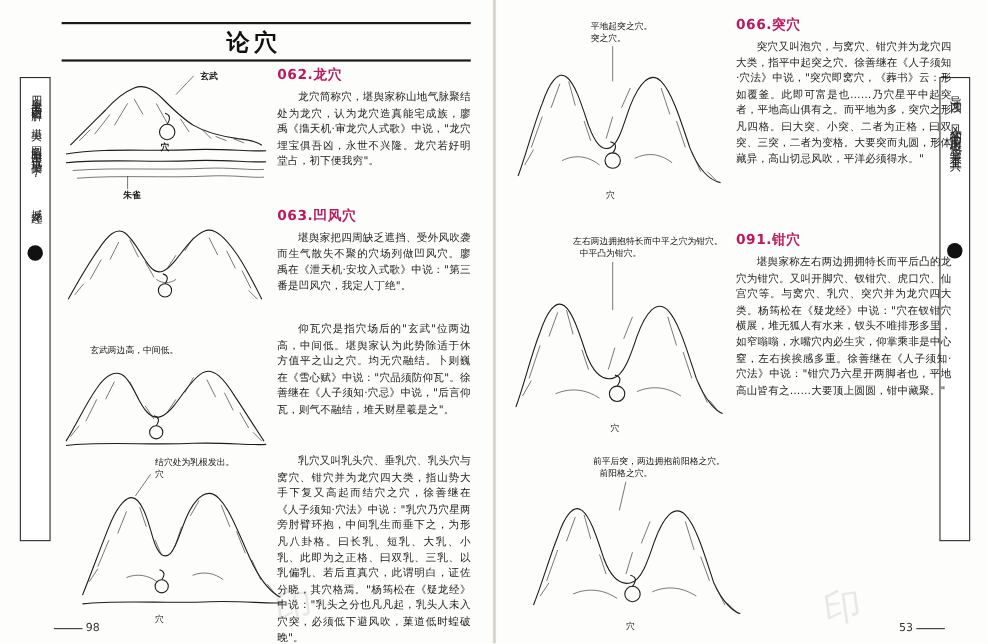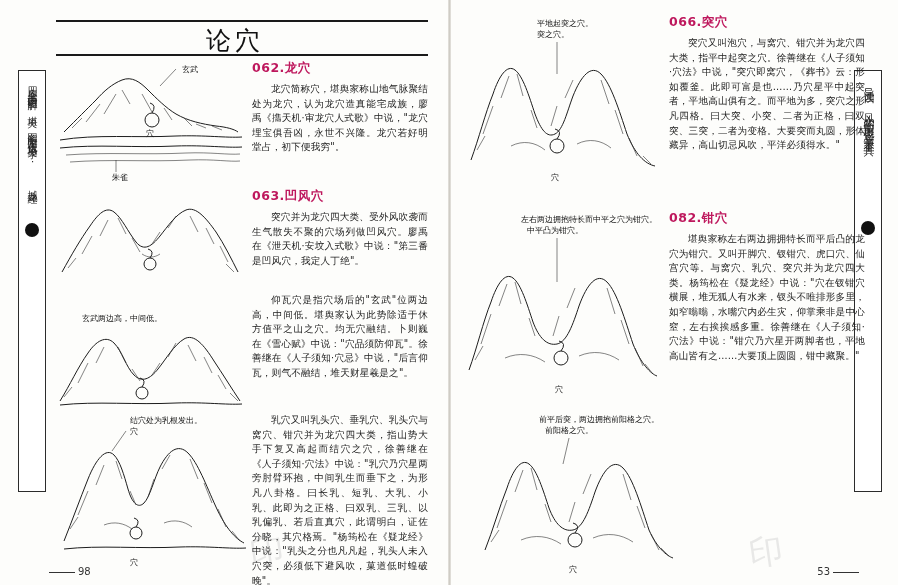--- a/index.html
+++ b/index.html
@@ -29,21 +29,21 @@
 
   
   .content{position:absolute;top:14px;}
   .left .content{left:56px;width:372px;}
   .right .content{left:16px;width:400px;}
 
   
   .title-wrap{position:relative;height:44px;}
   .title-bar-top{position:absolute;left:0;top:6px;width:372px;height:2px;background:#1a1a1a;}
   .title-bar-bot{position:absolute;left:0;top:40px;width:372px;height:2px;background:#1a1a1a;}
-  .doc-title{position:absolute;left:150px;top:10px;font-size:25px;font-weight:normal;color:#111;letter-spacing:4px;}
+  .doc-title{position:absolute;left:150px;top:10px;font-size:21px;font-weight:bold;color:#111;letter-spacing:4px;}
 
   
   .row{position:relative;}
   .fig{position:relative;text-align:right;}
   .txt{position:relative;}
 
   h3.sec{font-size:12.5px;font-weight:bold;color:#be185d;margin:0 0 5px 0;letter-spacing:0.5px;}
   p.body{font-size:9.6px;line-height:14.6px;color:#1b1b1b;margin:0 0 6px 0;text-align:justify;text-indent:19px;letter-spacing:0.2px;}
 
   svg{display:block;}
@@ -77,21 +77,21 @@
 
     <div class="content">
 
       <div class="title-wrap">
         <div class="title-bar-top"></div>
         <div class="doc-title">论穴</div>
         <div class="title-bar-bot"></div>
       </div>
 
       <div class="row" style="height:130px;">
-        <div class="fig" style="position:absolute;left:0;top:2px;width:188px;">
+        <div class="fig" style="position:absolute;left:0;top:2px;width:188px;font-weight:bold;">
           <svg width="188" height="128" viewBox="0 0 188 128">
             <text class="lbl" x="126" y="12">玄武</text>
             <line class="ink-thin" x1="120" y1="9" x2="104" y2="26"></line>
             <path class="ink" d="M8 72 C22 58 30 50 40 40 C48 31 56 24 66 20 C76 16 84 22 92 30 C100 38 110 48 120 54 C132 61 146 64 160 66 C170 67 178 69 182 72"></path>
             <path class="ink-thin" d="M30 62 L44 44 M48 54 L60 34 M66 30 L74 44 M86 34 L96 52 M108 48 L116 60 M128 58 L136 66"></path>
             <path class="ink-thin" d="M16 68 L26 58 M140 64 L150 68 M156 66 L166 70"></path>
             <path class="ink" d="M4 80 C40 74 80 78 120 76 C150 75 170 78 186 77"></path>
             <path class="ink" d="M4 88 C40 84 80 88 120 86 C150 85 170 88 186 87"></path>
             <path class="ink-thin" d="M10 95 C50 92 90 95 130 93 C155 92 172 95 184 94"></path>
             <path class="ink-thin" d="M14 102 C54 99 94 102 134 100 C158 99 174 102 184 101"></path>
@@ -114,21 +114,21 @@
             <path class="ink" d="M6 84 C16 66 24 52 34 38 C42 26 50 18 58 24 C66 30 72 44 80 54 C88 64 96 58 104 48 C112 38 120 26 130 22 C140 18 150 30 160 44 C168 56 176 72 182 84"></path>
             <path class="ink-thin" d="M26 66 L36 48 M44 48 L52 32 M62 30 L70 46 M76 50 L84 64 M96 56 L104 44 M112 40 L120 28 M134 28 L142 44 M150 40 L158 56 M164 58 L172 74"></path>
             <path class="ink-thin" d="M12 80 L20 70 M170 76 L178 84"></path>
             <path class="ink-thin" d="M86 66 C92 70 98 70 104 66"></path>
             <circle class="ink" cx="94" cy="76" r="6"></circle>
             <path class="ink" d="M94 70 q5 -7 -2 -9"></path>
           </svg>
         </div>
         <div class="txt" style="position:absolute;left:196px;top:0;width:176px;">
           <h3 class="sec">063.凹风穴</h3>
-          <p class="body">突穴并为龙穴四大类、受外风吹袭而生气散失不聚的穴场列做凹风穴。廖禹在《泄天机·安坟入式歌》中说："第三番是凹风穴，我定人丁绝"。</p>
+          <p class="body">堪舆家把四周缺乏遮挡、受外风吹袭而生气散失不聚的穴场列做凹风穴。廖禹在《泄天机·安坟入式歌》中说："第三番是凹风穴，我定人丁绝"。</p>
         </div>
       </div>
 
       <div class="row" style="height:120px;">
         <div class="fig" style="position:absolute;left:0;top:0;width:188px;margin-top:16px;">
           <svg width="188" height="116" viewBox="0 0 188 116">
             <text class="lbl" x="26" y="12">玄武两边高，中间低。</text>
             <path class="ink" d="M4 92 C14 76 22 58 32 44 C40 32 50 26 58 34 C66 42 70 58 78 66 C86 74 94 70 102 60 C110 50 118 36 128 30 C138 24 148 36 158 52 C166 64 176 80 184 92"></path>
             <path class="ink-thin" d="M22 74 L32 54 M40 54 L48 38 M62 38 L70 54 M76 60 L84 72 M96 66 L104 54 M112 48 L120 34 M132 36 L140 52 M148 48 L156 64 M162 66 L170 80"></path>
             <path class="ink-thin" d="M8 88 L16 78 M174 84 L182 92"></path>
@@ -137,21 +137,21 @@
             <path class="ink" d="M86 78 q5 -7 -2 -9"></path>
             <text class="lbl" x="80" y="106"></text>
           </svg>
         </div>
         <div class="txt" style="position:absolute;left:196px;top:0;width:176px;">
           <p class="body">仰瓦穴是指穴场后的"玄武"位两边高，中间低。堪舆家认为此势除适于休方值平之山之穴。均无穴融结。卜则巍在《雪心赋》中说："穴品须防仰瓦"。徐善继在《人子须知·穴忌》中说，"后言仰瓦，则气不融结，堆天财星羲是之"。</p>
         </div>
       </div>
 
       <div class="row" style="height:170px;">
-        <div class="fig" style="position:absolute;left:4px;top:0;width:188px;">
+        <div class="fig" style="position:absolute;left:15px;top:0;width:188px;">
           <svg width="188" height="168" viewBox="0 0 188 168">
             <text class="lbl" x="70" y="10">结穴处为乳根发出。</text>
             <text class="lbl" x="70" y="21">穴</text>
             <line class="ink-thin" x1="66" y1="18" x2="52" y2="38"></line>
             <path class="ink" d="M4 128 C12 108 20 86 28 66 C36 46 46 34 54 42 C60 48 64 62 68 76 C72 90 78 96 84 90 C90 84 94 66 100 54 C108 38 118 30 128 40 C138 50 146 72 156 94 C166 116 176 126 184 130"></path>
             <path class="ink-thin" d="M18 102 L28 78 M36 72 L44 52 M56 48 L62 66 M70 78 L76 92 M88 84 L94 66 M102 56 L110 42 M130 46 L138 66 M144 70 L152 90 M158 96 L166 114"></path>
             <path class="ink-thin" d="M10 116 L18 104 M172 118 L180 128"></path>
             <path class="ink-thin" d="M44 112 C54 108 64 110 72 116"></path>
             <path class="ink-thin" d="M104 110 C114 106 124 108 132 114"></path>
             <path class="ink" d="M4 136 C40 132 80 136 120 134 C150 133 170 136 186 135"></path>
@@ -215,21 +215,21 @@
             <path class="ink-thin" d="M16 134 L26 104 M34 96 L42 74 M50 72 L56 94 M64 108 L70 126 M88 126 L94 106 M102 98 L110 78 M142 78 L150 104 M156 110 L164 134 M170 138 L178 156"></path>
             <path class="ink-thin" d="M10 150 L18 136 M180 154 L188 164"></path>
             <path class="ink-thin" d="M40 148 C54 142 68 144 80 152"></path>
             <path class="ink-thin" d="M114 146 C128 140 142 142 154 150"></path>
             <circle class="ink" cx="96" cy="148" r="7"></circle>
             <path class="ink" d="M96 141 q6 -8 -2 -10"></path>
             <text class="lbl" x="90" y="182">穴</text>
           </svg>
         </div>
         <div class="txt" style="position:absolute;left:204px;top:0;width:196px;">
-          <h3 class="sec">082.钳穴</h3>
+          <h3 class="sec">091.钳穴</h3>
           <p class="body">堪舆家称左右两边拥拥特长而平后凸的龙穴为钳穴。又叫开脚穴、钗钳穴、虎口穴、仙宫穴等。与窝穴、乳穴、突穴并为龙穴四大类。杨筠松在《疑龙经》中说："穴在钗钳穴横展，堆无狐人有水来，钗头不唯排形多里，如窄嗡嗡，水嘴穴内必生灾，仰掌乘非是中心窒，左右挨挨感多重。徐善继在《人子须知·穴法》中说："钳穴乃六星开两脚者也，平地高山皆有之……大要顶上圆圆，钳中藏聚。"</p>
         </div>
       </div>
 
       <div class="row" style="height:180px;">
         <div class="fig" style="position:absolute;left:16px;top:0;width:196px;">
           <svg width="196" height="176" viewBox="0 0 196 176">
             <text class="lbl" x="58" y="12">前平后突，两边拥抱前阳格之穴。</text>
             <text class="lbl" x="64" y="23">前阳格之穴。</text>
             <line class="ink-thin" x1="88" y1="28" x2="82" y2="54"></line>

